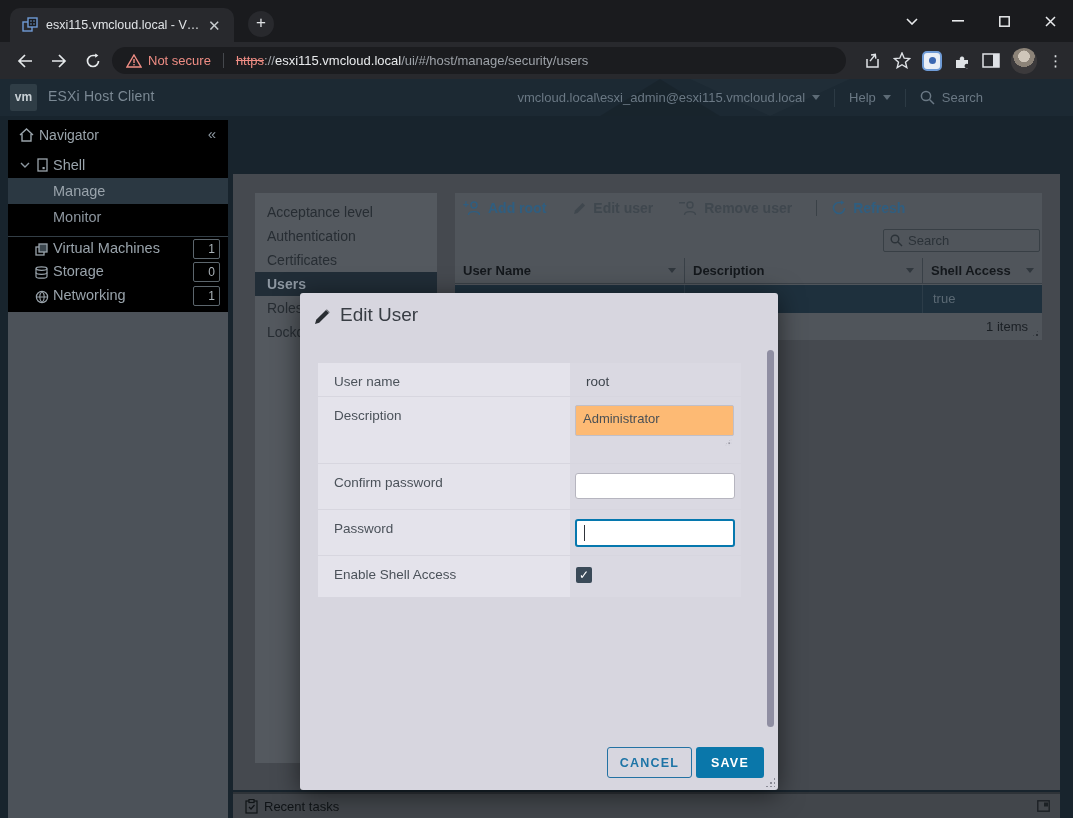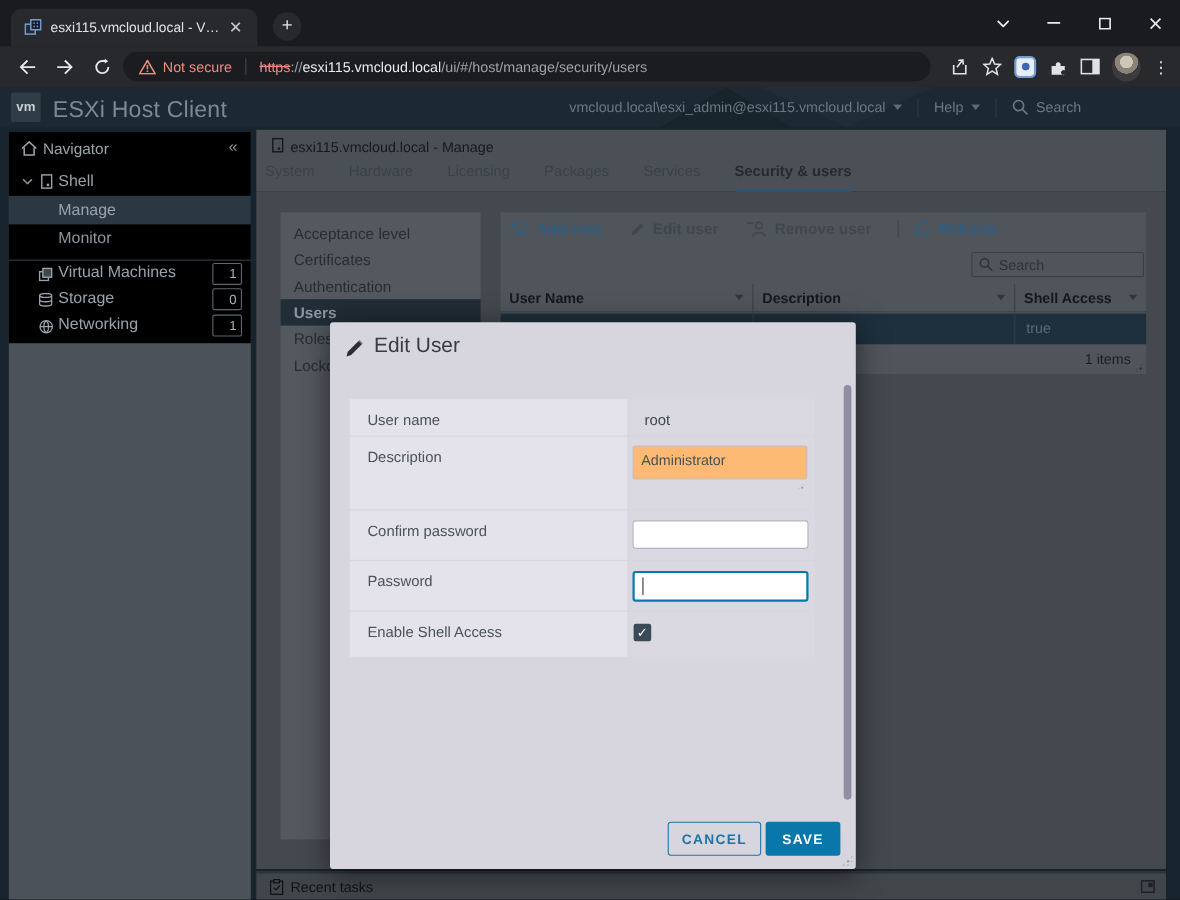--- a/index.html
+++ b/index.html
@@ -39,21 +39,21 @@
   .kebab { color:#dfe2e5; font-size:15px; letter-spacing:0; }
 
   
   .appheader { position:absolute; left:0; top:79px; width:1073px; height:37px; background:#1c2933; overflow:hidden; }
   .appheader .tri1 { position:absolute; left:600px; top:0; width:0; height:0;
         border-left:60px solid transparent; border-right:60px solid transparent; border-bottom:37px solid rgba(0,0,0,0.12); }
   .appheader .tri2 { position:absolute; left:690px; top:0; width:0; height:0;
         border-left:80px solid transparent; border-right:80px solid transparent; border-top:37px solid rgba(255,255,255,0.02); }
   .vmlogo { position:absolute; left:10px; top:5px; width:27px; height:27px; background:#2f3d46; border-radius:2px;
             color:#c9d1d6; font-size:12px; font-weight:bold; text-align:center; line-height:27px; }
-  .apptitle { position:absolute; left:48px; top:9px; font-size:21px; color:#7b8994; letter-spacing:.2px; }
+  .apptitle { position:absolute; left:48px; top:9px; font-size:14px; color:#7b8994; letter-spacing:.2px; }
   .hdr-right { position:absolute; right:90px; top:0; height:37px; display:flex; align-items:center;
                font-size:13px; color:#6a7884; }
   .hdr-div { width:1px; height:18px; background:#2c3a44; margin:0 14px; }
   .caret-down { width:0; height:0; border-left:4px solid transparent; border-right:4px solid transparent;
                 border-top:5px solid #5d6b76; display:inline-block; margin-left:7px; }
 
   
   .side-panel { position:absolute; left:8px; top:120px; width:220px; height:698px; background:#4c5259; }
   .tree { position:absolute; left:0; top:0; width:220px; height:192px; background:#000000; }
   .navheader { position:absolute; left:0; top:0; width:220px; height:30px; }
@@ -312,41 +312,26 @@
         <svg width="14" height="14" viewBox="0 0 14 14" style="position:absolute;left:27px;top:6px;">
           <circle cx="7" cy="7" r="5.6" fill="none" stroke="#99a3ab" stroke-width="1.2"></circle>
           <path d="M1.4 7 H12.6 M7 1.4 C4 4, 4 10, 7 12.6 M7 1.4 C10 4, 10 10, 7 12.6" fill="none" stroke="#99a3ab" stroke-width="1.1"></path>
         </svg>
         <span class="lbl" style="top:3px;">Networking</span>
         <span class="badge">1</span>
       </div>
     </div>
   </div>
 
-  <div class="maintop">
-    <svg width="11" height="14" viewBox="0 0 11 14" style="position:absolute;left:14px;top:7px;">
-      <rect x="1" y="1" width="9" height="12" fill="none" stroke="#15191c" stroke-width="1.3"></rect>
-      <rect x="5.5" y="9" width="2.2" height="2.2" fill="#15191c"></rect>
-    </svg>
-    <div class="pagetitle">esxi115.vmcloud.local - Manage</div>
-    <div class="tabsrow">
-      <span class="mtab">System</span>
-      <span class="mtab">Hardware</span>
-      <span class="mtab">Licensing</span>
-      <span class="mtab">Packages</span>
-      <span class="mtab">Services</span>
-      <span class="mtab active">Security &amp; users</span>
-    </div>
-  </div>
 
   <div class="content">
     <div class="submenu">
       <div class="subitem">Acceptance level</div>
+      <div class="subitem">Authentication</div>
       <div class="subitem">Certificates</div>
-      <div class="subitem">Authentication</div>
       <div class="subitem selected">Users</div>
       <div class="subitem">Roles</div>
       <div class="subitem">Lockdown mode</div>
     </div>
 
     <div class="gridpanel">
       <div class="gtoolbar">
         <span class="gbtn first">
           <svg width="19" height="16" viewBox="0 0 19 16">
             <text x="0" y="8" font-size="10" fill="#2f5e80" font-family="Liberation Sans, sans-serif">+</text>

